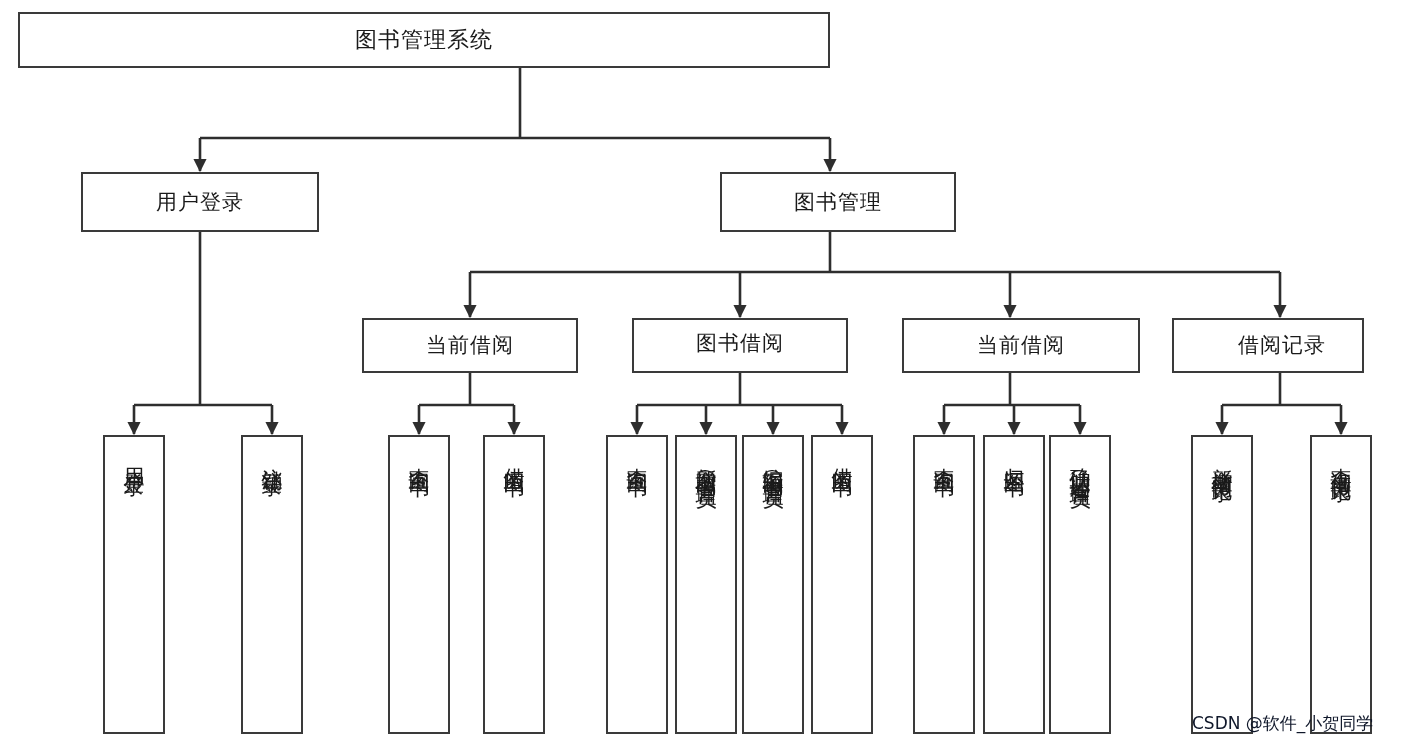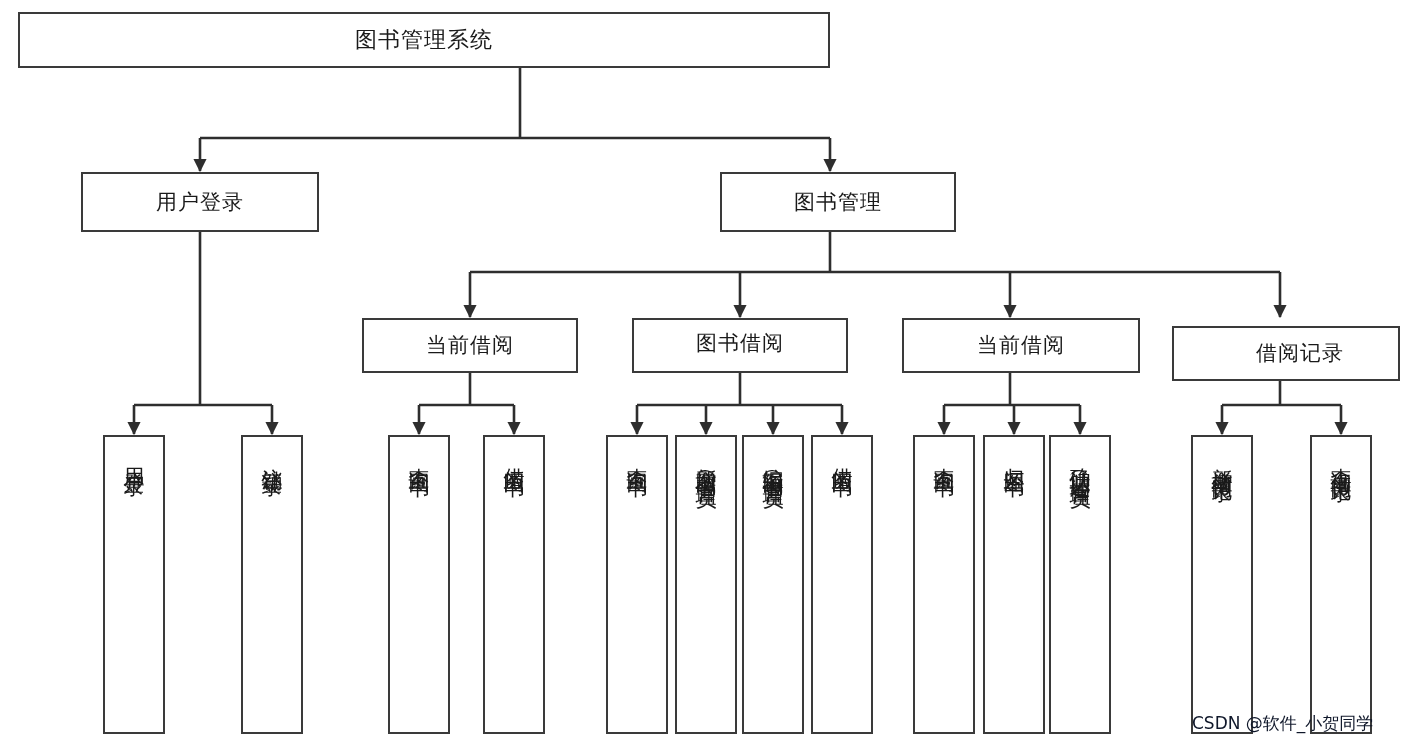--- a/index.html
+++ b/index.html
@@ -130,21 +130,21 @@
       </div>
       <div class="node horizontal" style="left: 362px; top: 318px; width: 216px; height: 55px;">
         <span class="node-label">当前借阅</span>
       </div>
       <div class="node horizontal" style="left: 632px; top: 318px; width: 216px; height: 55px; font-family: Liberation Mono, monospace;">
         <span class="node-label">图书借阅</span>
       </div>
       <div class="node horizontal" style="left: 902px; top: 318px; width: 238px; height: 55px;">
         <span class="node-label">当前借阅</span>
       </div>
-      <div class="node horizontal" style="left: 1172px; top: 326px; width: 228px; height: 55px; padding-left: 28px;">
+      <div class="node horizontal" style="left: 1172px; top: 318px; width: 192px; height: 55px; padding-left: 28px;">
         <span class="node-label">借阅记录</span>
       </div>
       <div class="node vertical" style="left: 103px; top: 435px; width: 62px; height: 299px;">
         <span class="node-label">用户登录</span>
       </div>
       <div class="node vertical" style="left: 241px; top: 435px; width: 62px; height: 299px;">
         <span class="node-label">注销登录</span>
       </div>
       <div class="node vertical" style="left: 388px; top: 435px; width: 62px; height: 299px;">
         <span class="node-label">查询图书</span>

